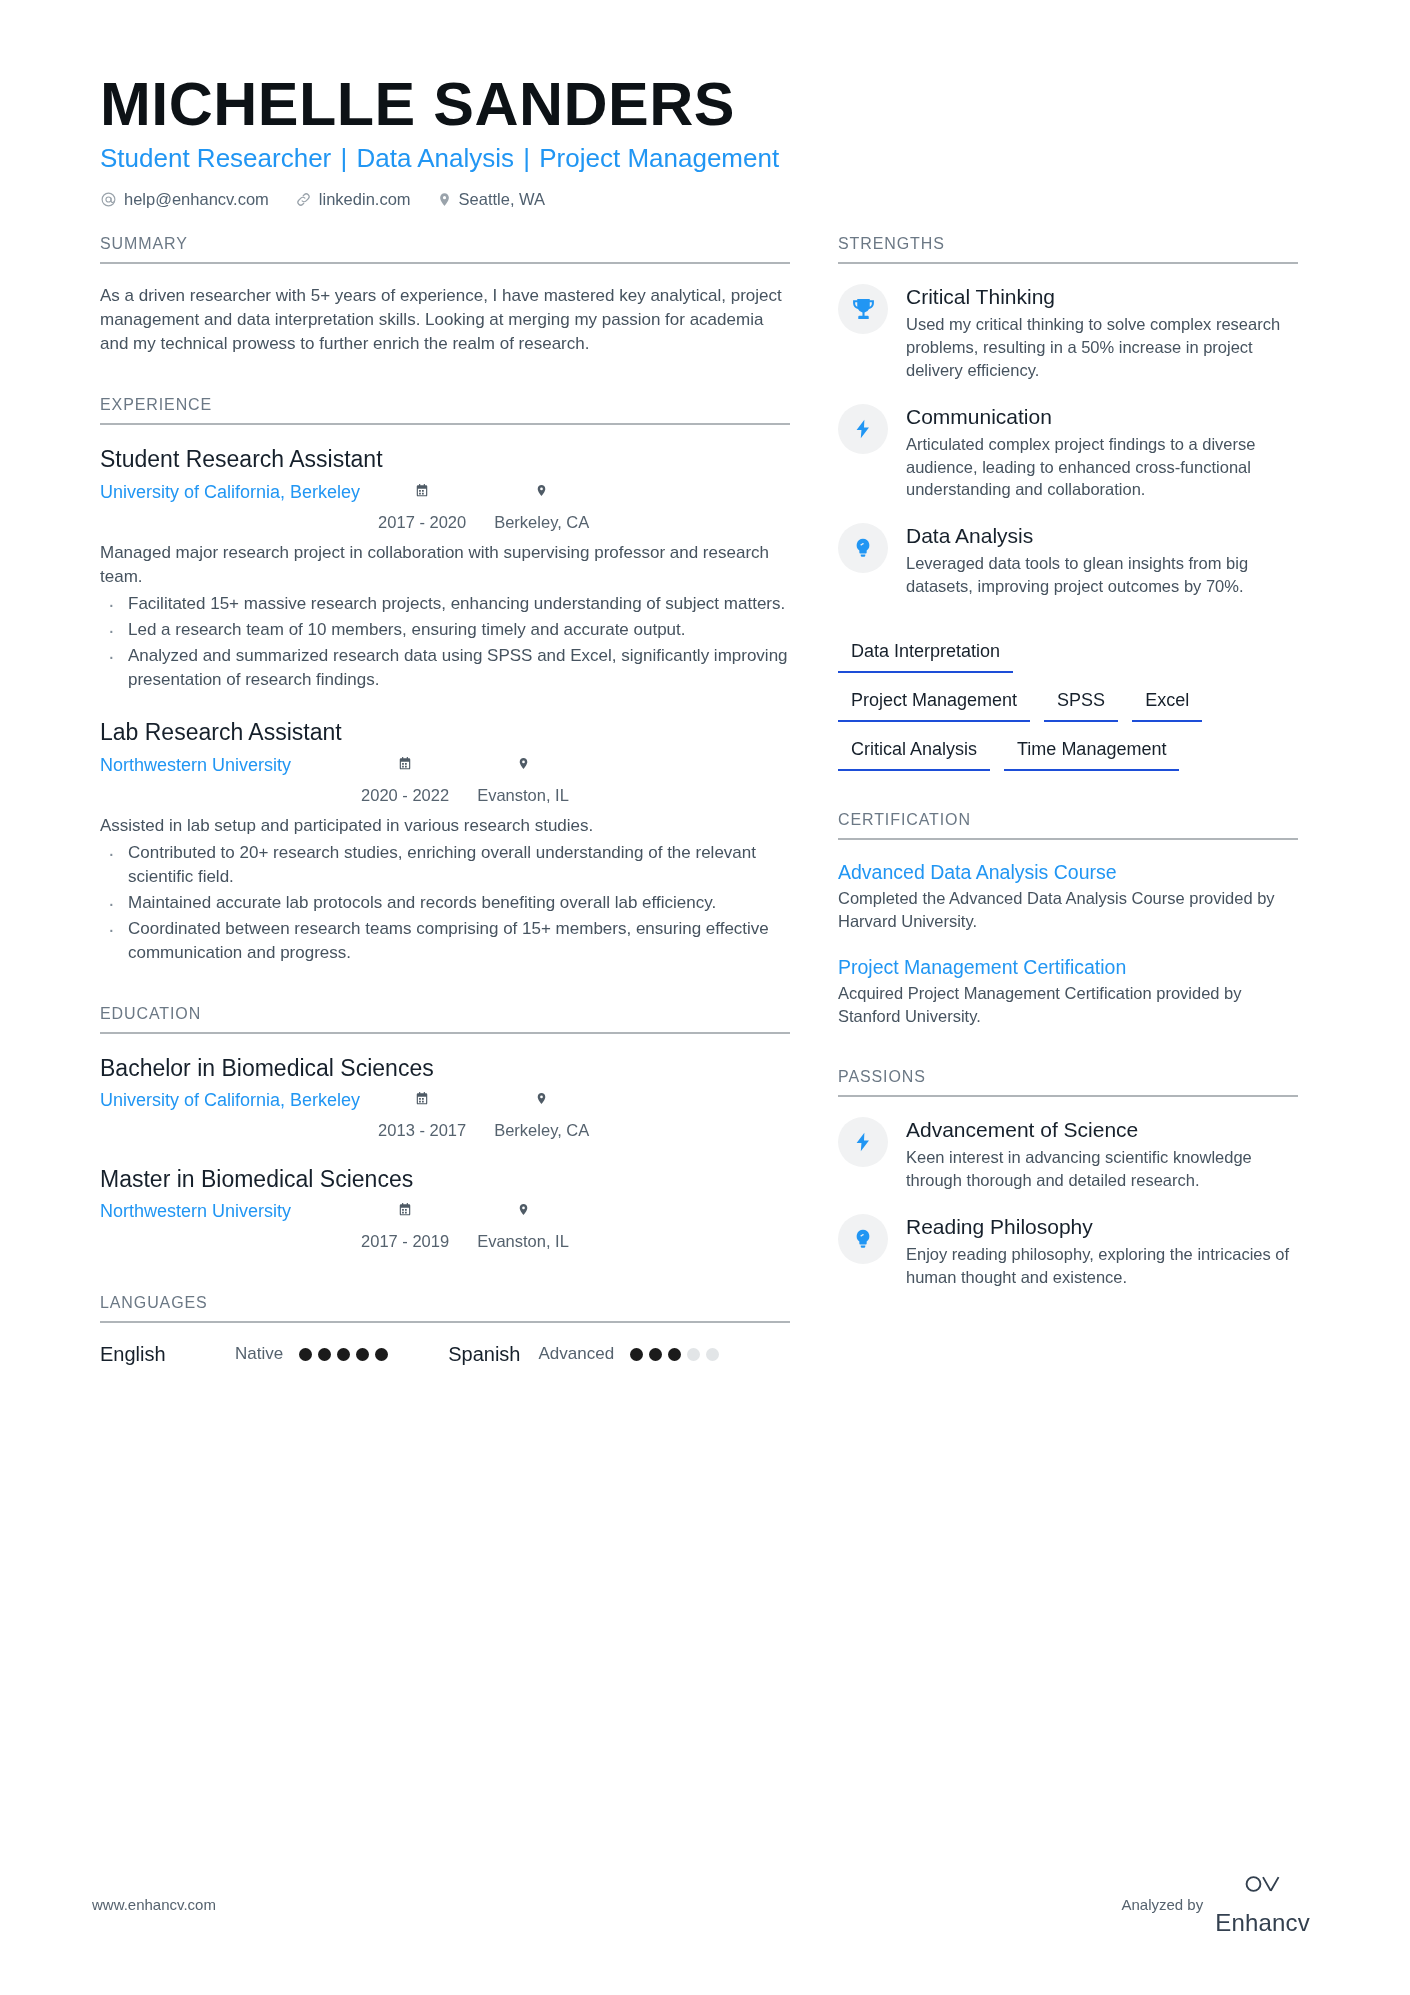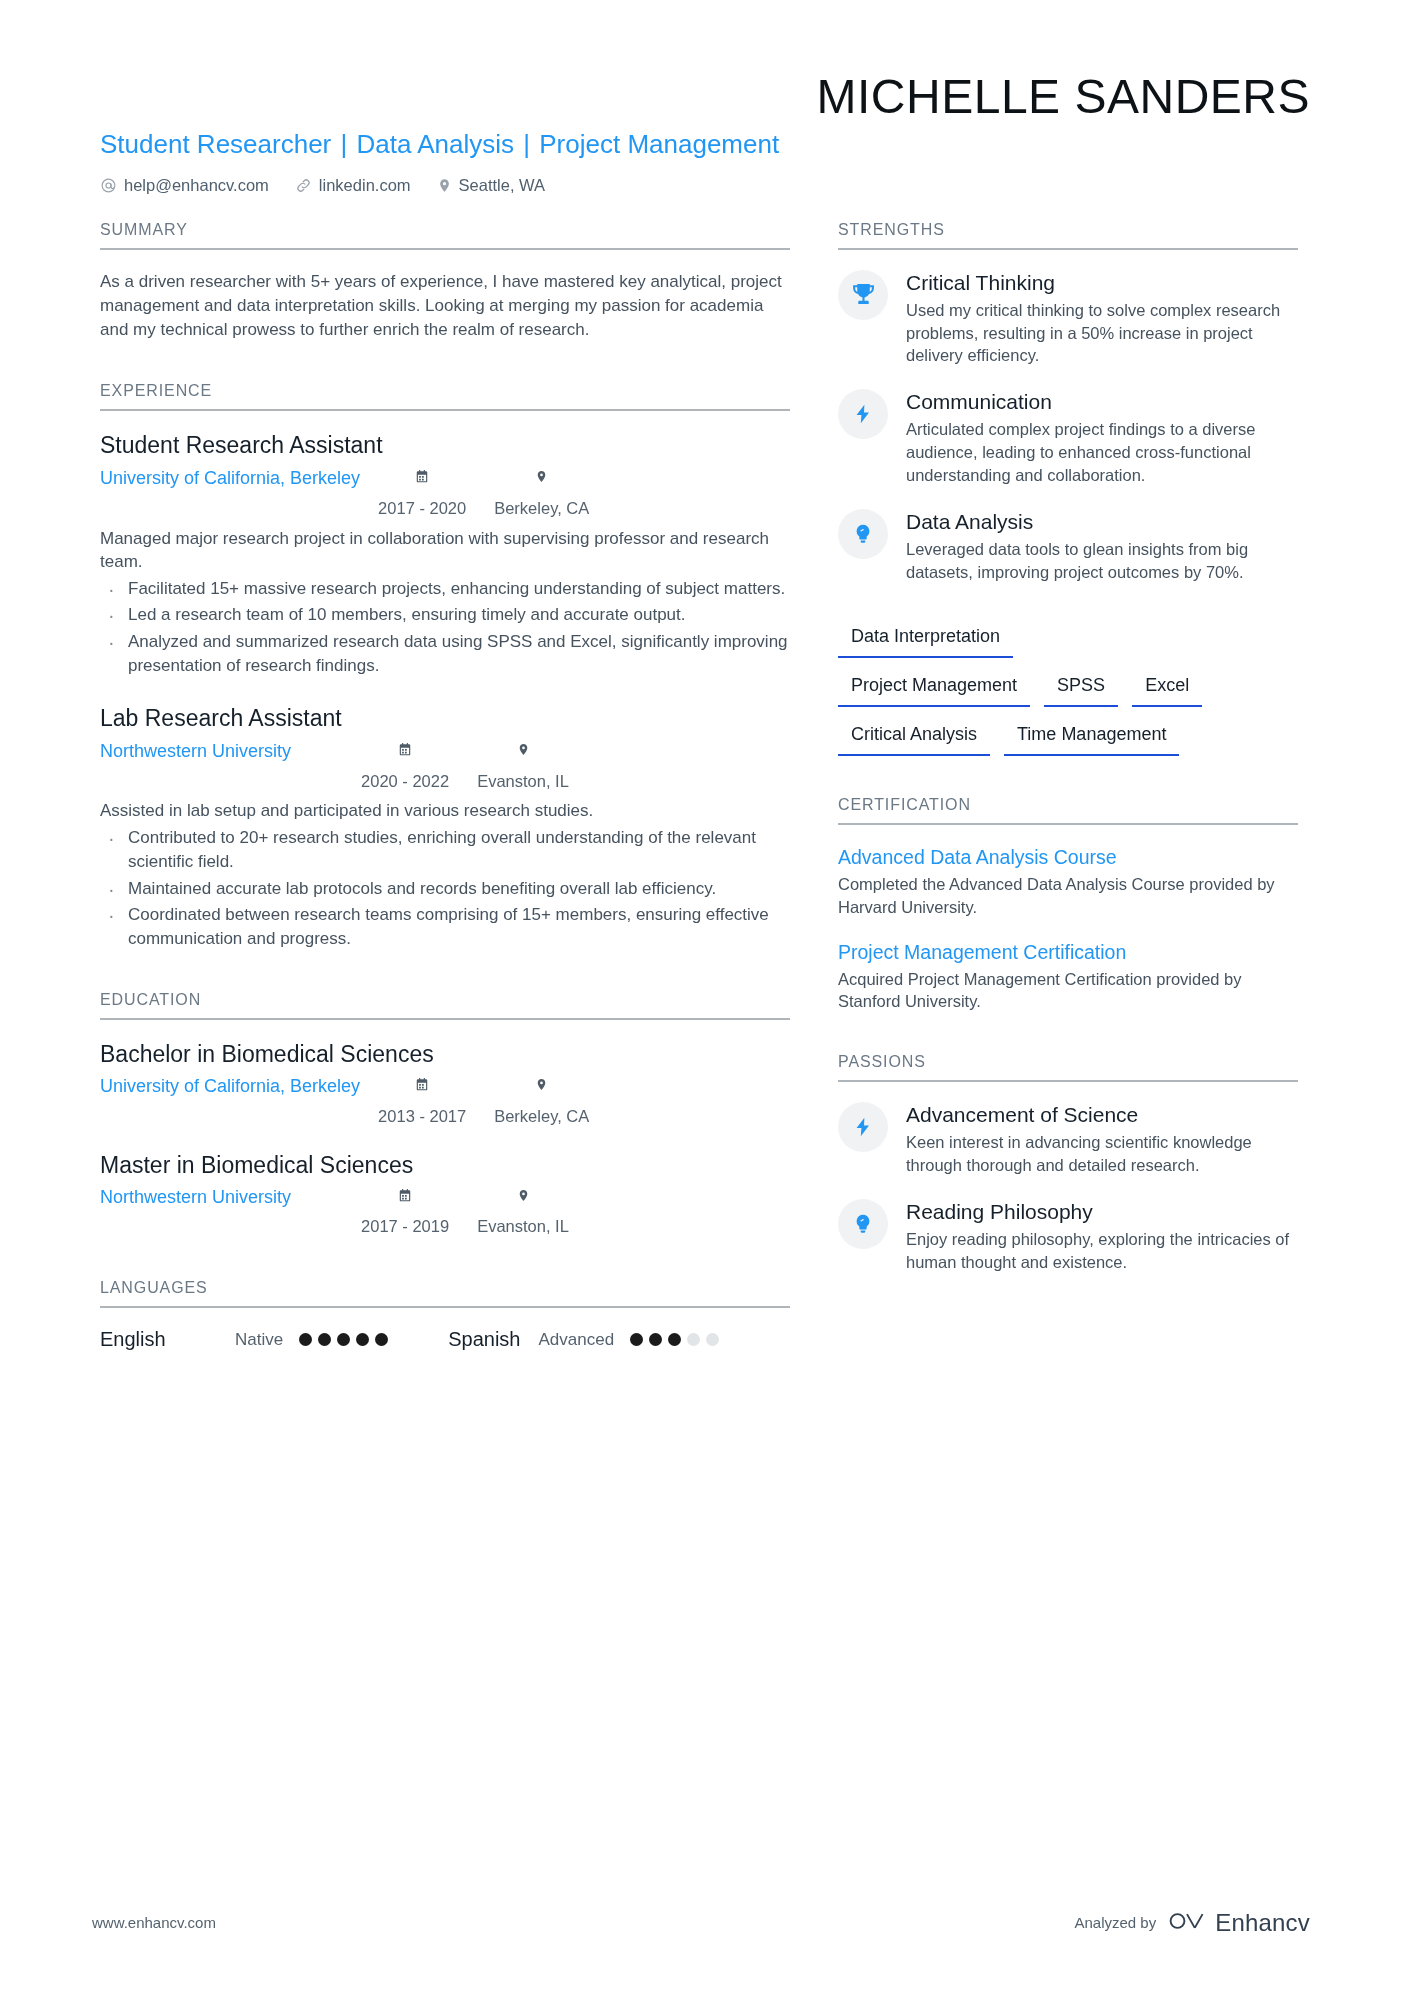--- a/index.html
+++ b/index.html
@@ -15,27 +15,26 @@
   .page {
     position: relative;
     width: 1410px;
     min-height: 1995px;
     background: #fff;
     padding: 70px 100px 0 100px;
   }
 
   
   .name {
-    font-size: 48px;
-    font-weight: 400;
+    font-size: 61px;
+    font-weight: 700;
     letter-spacing: 0.5px;
     color: #0d1216;
     line-height: 1.12;
     margin-bottom: 4px;
-    text-align: right;
   }
   .headline {
     font-size: 26px;
     color: #2196f3;
     font-weight: 400;
     line-height: 1.3;
     margin-bottom: 14px;
     white-space: nowrap;
   }
   .headline .sep { color: #2196f3; padding: 0 2px; }
@@ -179,21 +178,21 @@
     left: 92px;
     right: 100px;
     bottom: 58px;
     display: flex;
     align-items: center;
     justify-content: space-between;
     font-size: 15px;
     color: #55626e;
   }
   .footer-right { display: flex; align-items: center; gap: 12px; }
-  .brand { display: flex; align-items: center; gap: 9px; }
+  .brand { display: flex; align-items: center; gap: 9px; flex-direction: column; }
   .brand-word { font-size: 24px; color: #33404f; letter-spacing: 0.2px; }
 </style>
 </head>
 <body>
 
 <div class="page">
 
   <div>
     <div class="name">MICHELLE SANDERS</div>
     <div class="headline">

